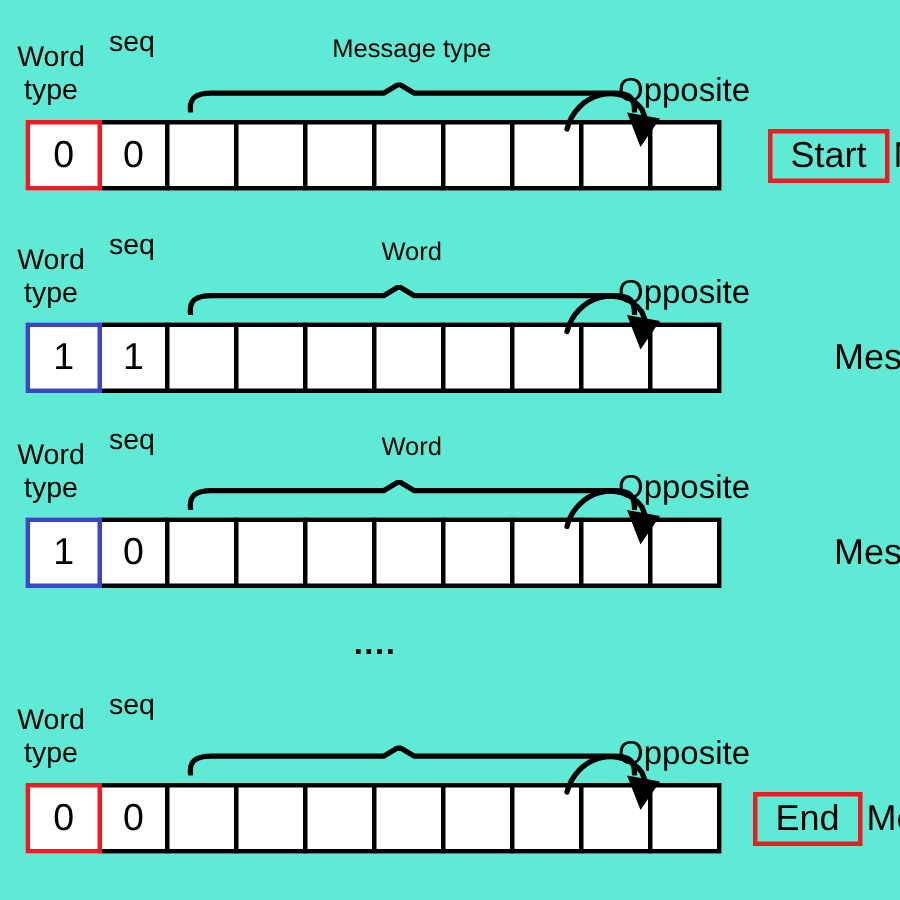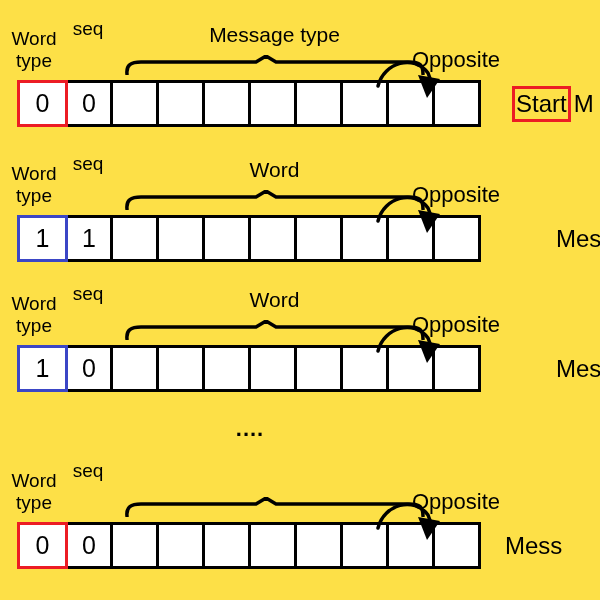--- a/index.html
+++ b/index.html
@@ -1,31 +1,31 @@
 <!DOCTYPE html>
 <html><head>
 <meta charset="utf-8">
 <style>
   html,body{margin:0;padding:0;background:#fff;}
   #stage{
-    position:relative;width:600px;height:600px;background:#fde047;
+    position:relative;width:600px;height:600px;background:#5eead4;
     overflow:hidden;font-family:"Liberation Sans",sans-serif;color:#000;
   }
   .row{position:absolute;left:0;width:600px;height:115px;}
   .wordtype-label{
     position:absolute;left:4px;top:10px;width:60px;text-align:center;
     font-size:19px;line-height:22px;
   }
   .seq-label{
     position:absolute;left:66px;top:0;width:44px;text-align:center;
     font-size:19px;
   }
   .field-label{
     position:absolute;left:123px;top:5px;width:303px;text-align:center;
-    font-size:21px;
+    font-size:17px;
   }
   .opposite-label{
     position:absolute;left:412px;top:29px;width:120px;
     font-size:22px;
   }
   .brace{position:absolute;left:123px;top:37px;}
   .cells{position:absolute;left:17px;top:62px;display:flex;}
   .cell{
     box-sizing:border-box;width:49px;height:47px;border:3px solid #000;
     margin-left:-3px;background:#fff;
@@ -34,21 +34,21 @@
   .cell.first{width:51px;margin-left:0;}
   .cell.seq{width:48px;}
   .cell[data-color="red"]{border-color:#ec1c24;position:relative;z-index:2;}
   .cell[data-color="blue"]{border-color:#3b46c6;position:relative;z-index:2;}
   .arrow{position:absolute;left:372px;top:40px;z-index:3;}
   .note{
     position:absolute;top:62px;height:47px;display:flex;align-items:center;
     white-space:nowrap;font-size:24px;
   }
   .note-box{
-    display:inline-block;border:3px solid #ec1c24;padding:1px 1px;
+    display:inline-block;border:3px solid #ec1c24;padding:1px 12px;
   }
   .note-text{margin-left:3px;}
   #separator{
     position:absolute;left:228px;top:416px;width:44px;text-align:center;
     font-size:22px;font-weight:bold;letter-spacing:1px;
   }
 </style>
 </head>
 <body>
 
@@ -173,17 +173,18 @@
       <div class="cell"></div>
       <div class="cell"></div>
       <div class="cell"></div>
       <div class="cell"></div>
     </div>
     <svg class="arrow" width="72" height="50" viewBox="0 0 72 50">
       <path d="M 6,28 C 12,4 42,-4 56,15 L 59,23" fill="none" stroke="#000" stroke-width="3.5" stroke-linecap="round"></path>
       <polygon points="46,17 68,21 55,40" fill="#000"></polygon>
     </svg>
     <div class="note" style="left:502px;">
+      <span class="note-box">End</span>
       <span class="note-text">Mess</span>
     </div>
   </div>
 
 </div>
 
 </body></html>

